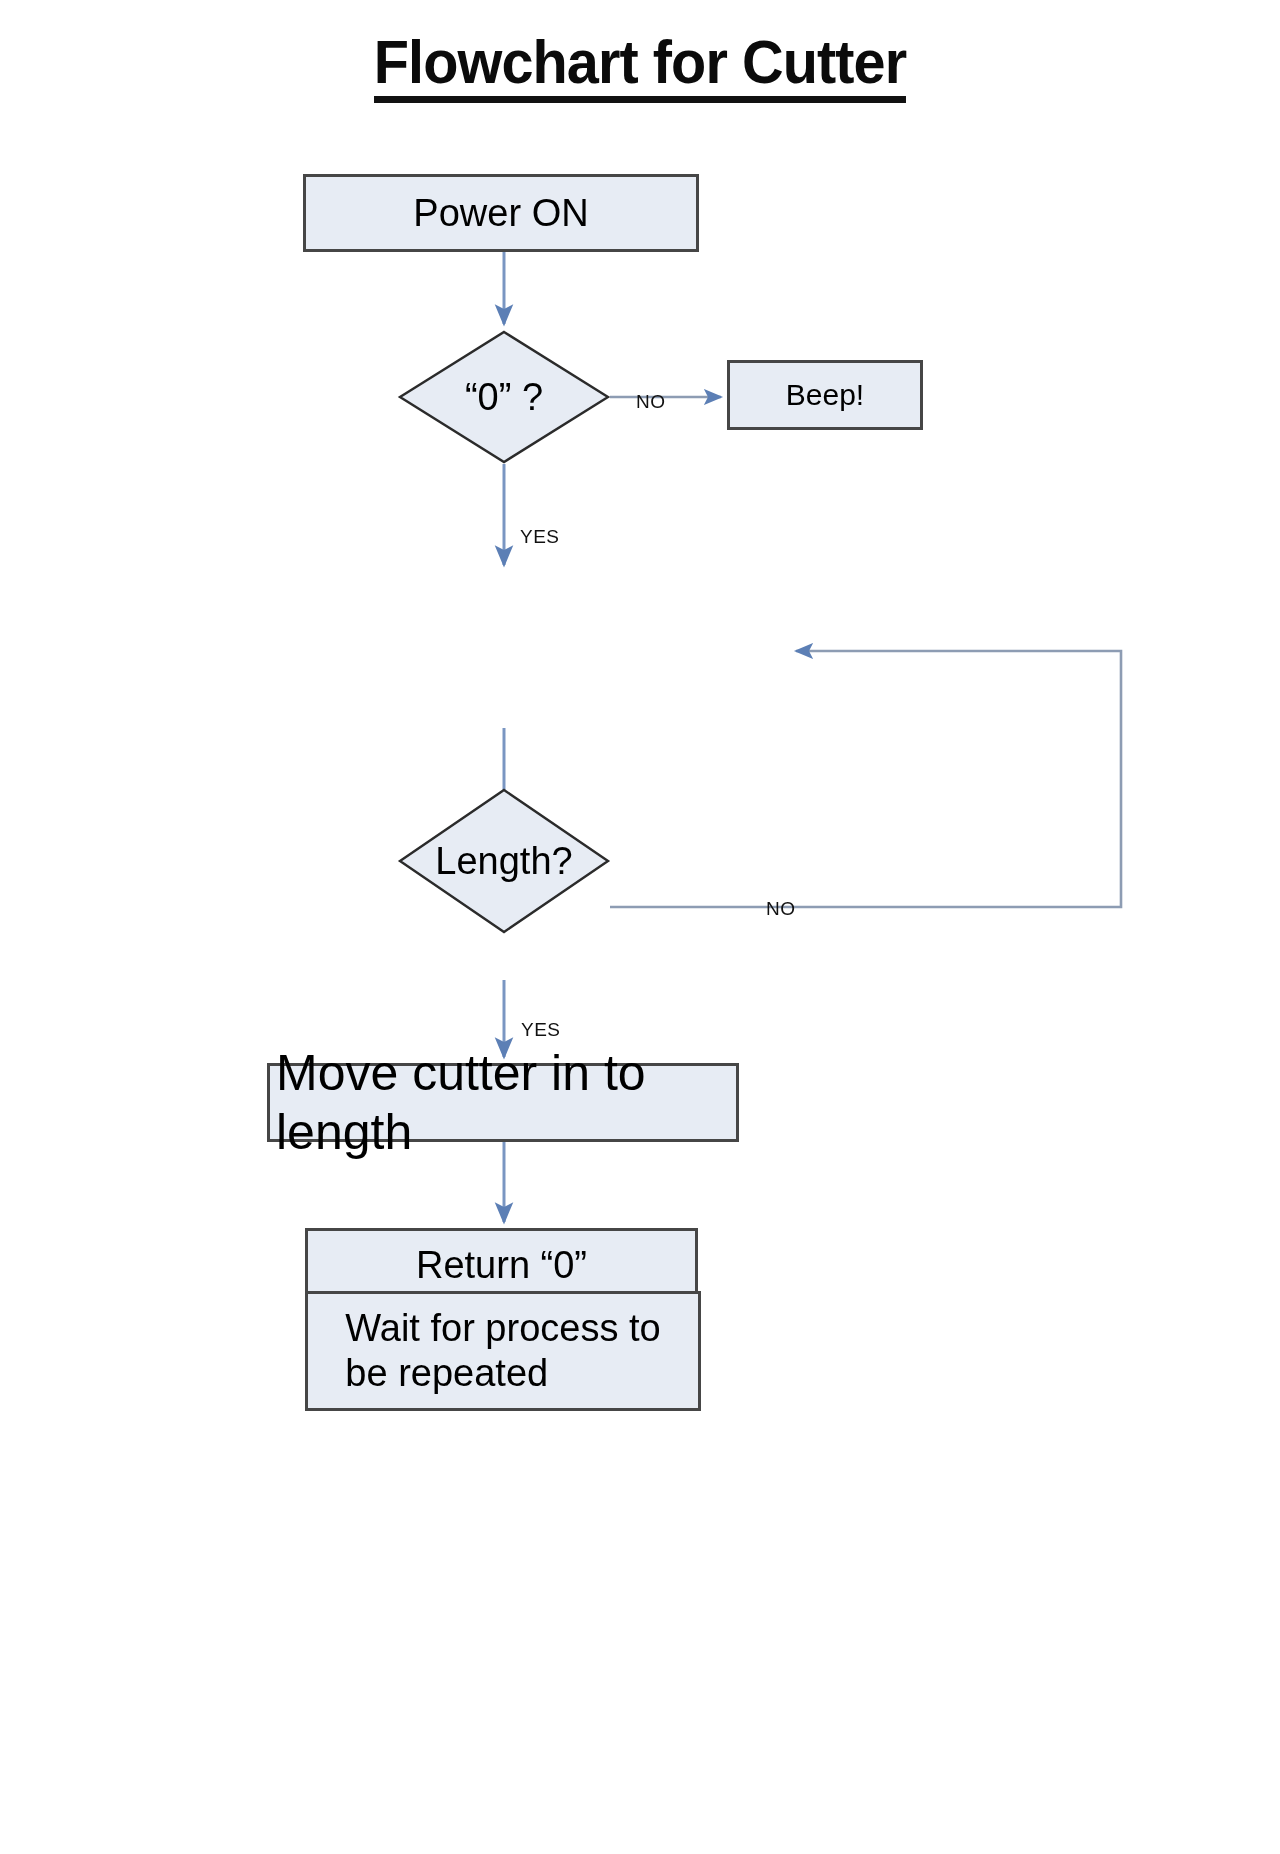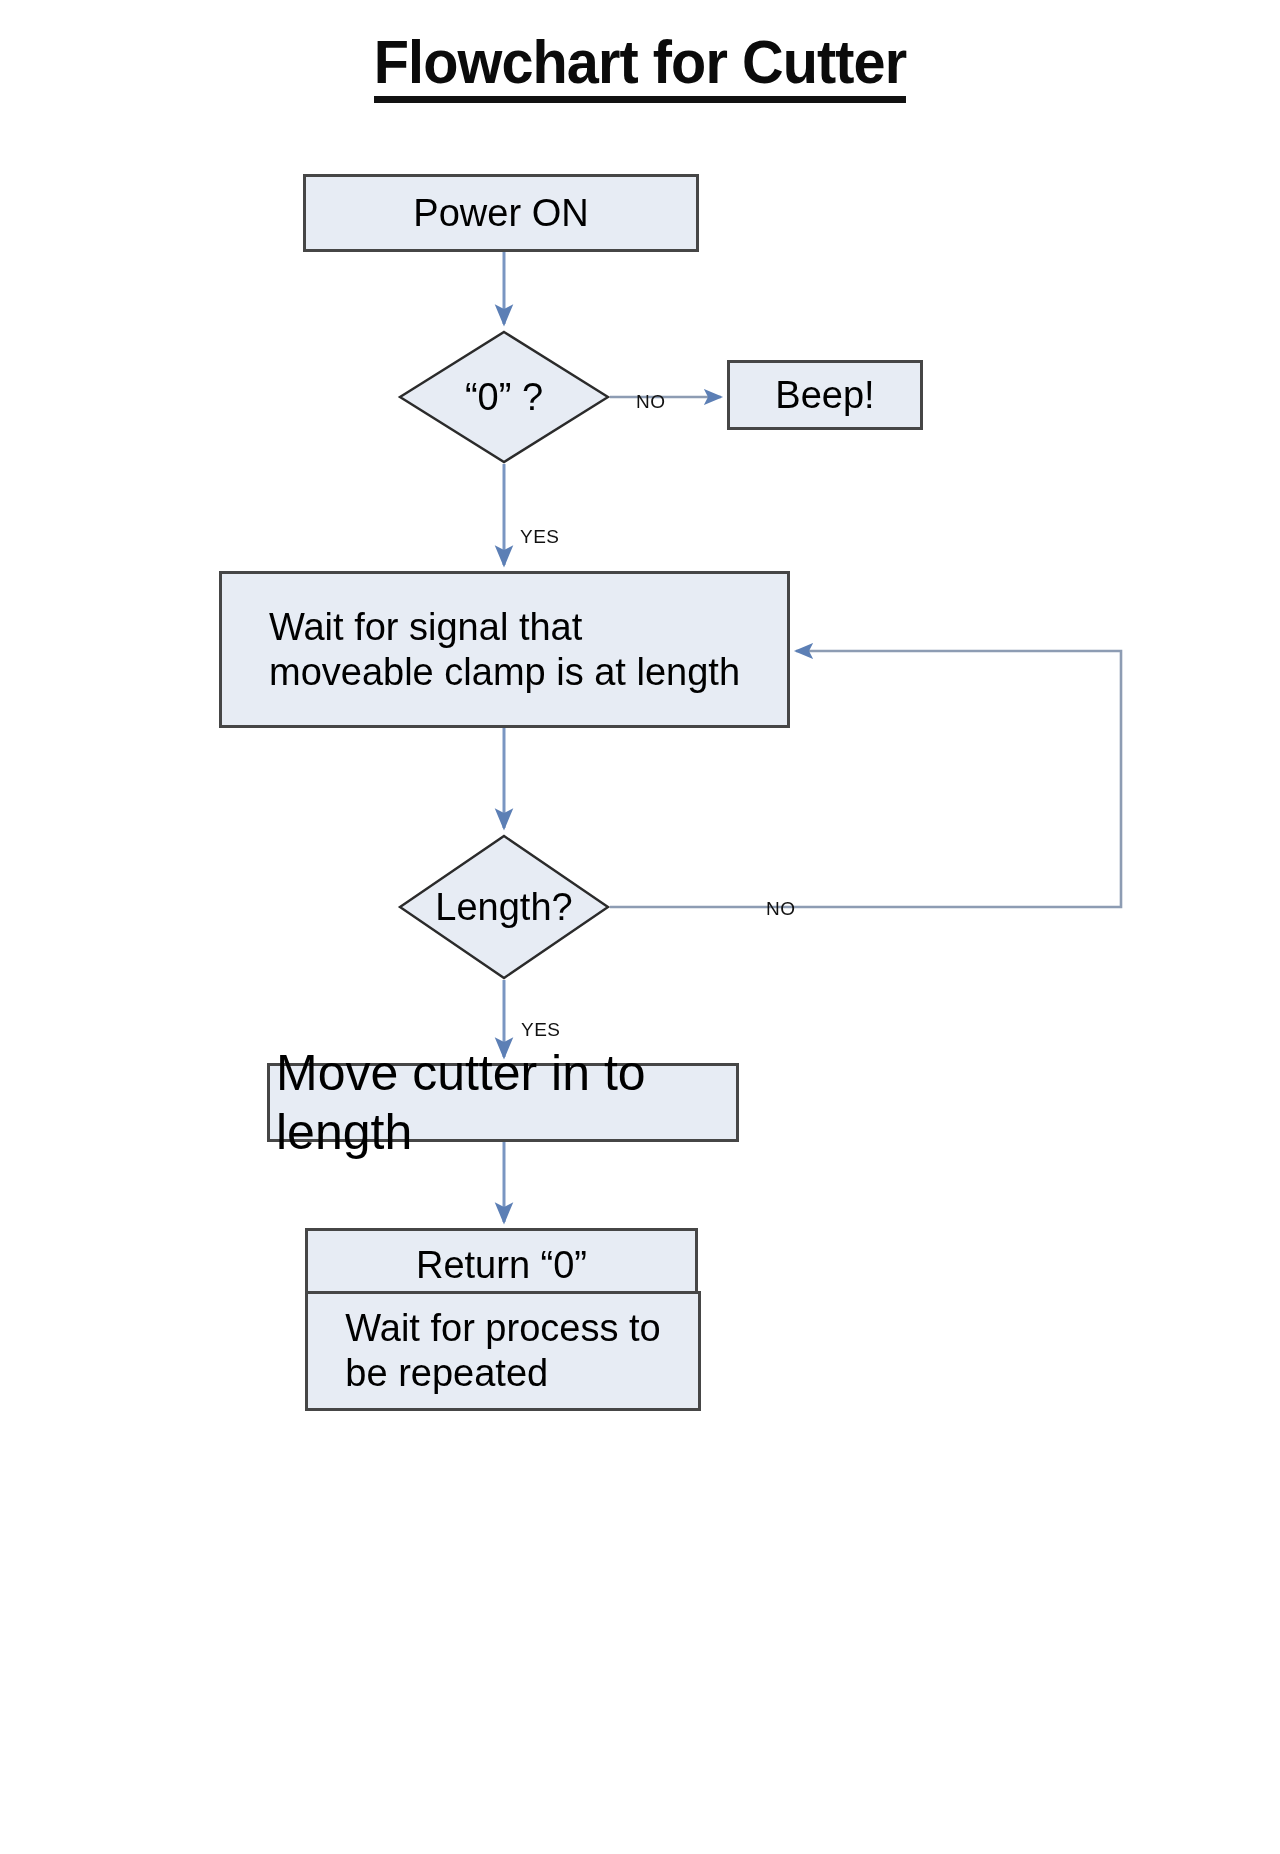--- a/index.html
+++ b/index.html
@@ -61,21 +61,21 @@
     color: #000000;
     line-height: 1.18;
     z-index: 3;
   }
   .node .txt {
     display: block;
     padding: 0 6px;
     white-space: pre-line;
   }
   #node-power      { left: 303px;  top: 174px;  width: 396px; height: 78px;  font-size: 38px; }
-  #node-beep       { left: 727px;  top: 360px;  width: 196px; height: 70px;  font-size: 38px; }
+  #node-beep       { left: 727px;  top: 360px;  width: 196px; height: 70px;  font-size: 30px; }
   #node-wait-clamp { left: 219px;  top: 571px;  width: 571px; height: 157px; font-size: 38px; }
   #node-move       { left: 267px;  top: 1063px; width: 472px; height: 79px;  font-size: 50px; }
   #node-return     { left: 305px;  top: 1228px; width: 393px; height: 74px;  font-size: 38px; }
   #node-wait-rep   { left: 305px;  top: 1291px; width: 396px; height: 120px; font-size: 38px; }
 
   
   .diamond-wrap {
     position: absolute;
     z-index: 3;
   }
@@ -92,21 +92,21 @@
     width: 100%;
     height: 100%;
     display: flex;
     align-items: center;
     justify-content: center;
     font-size: 38px;
     color: #000000;
     white-space: nowrap;
   }
   #dec-zero   { left: 398px; top: 330px;  width: 212px; height: 134px; }
-  #dec-length { left: 398px; top: 834px;  width: 212px; height: 146px; }
+  #dec-length { left: 398px; top: 788px;  width: 212px; height: 146px; }
 
   
   .edge-label {
     position: absolute;
     font-size: 19px;
     color: #111111;
     letter-spacing: 0.5px;
     z-index: 4;
     white-space: nowrap;
     margin-top: 28px;
@@ -150,24 +150,20 @@
   </svg>
 
   <div class="node" id="node-power">
     <span class="txt">Power ON</span>
   </div>
 
   <div class="node" id="node-beep">
     <span class="txt">Beep!</span>
   </div>
 
-  <div class="node" id="node-wait-clamp">
-    <span class="txt">Wait for signal that
-moveable clamp is at length</span>
-  </div>
 
   <div class="node" id="node-move">
     <span class="txt">Move cutter in to length</span>
   </div>
 
   <div class="node" id="node-return">
     <span class="txt">Return “0”</span>
   </div>
 
   <div class="node" id="node-wait-rep">

